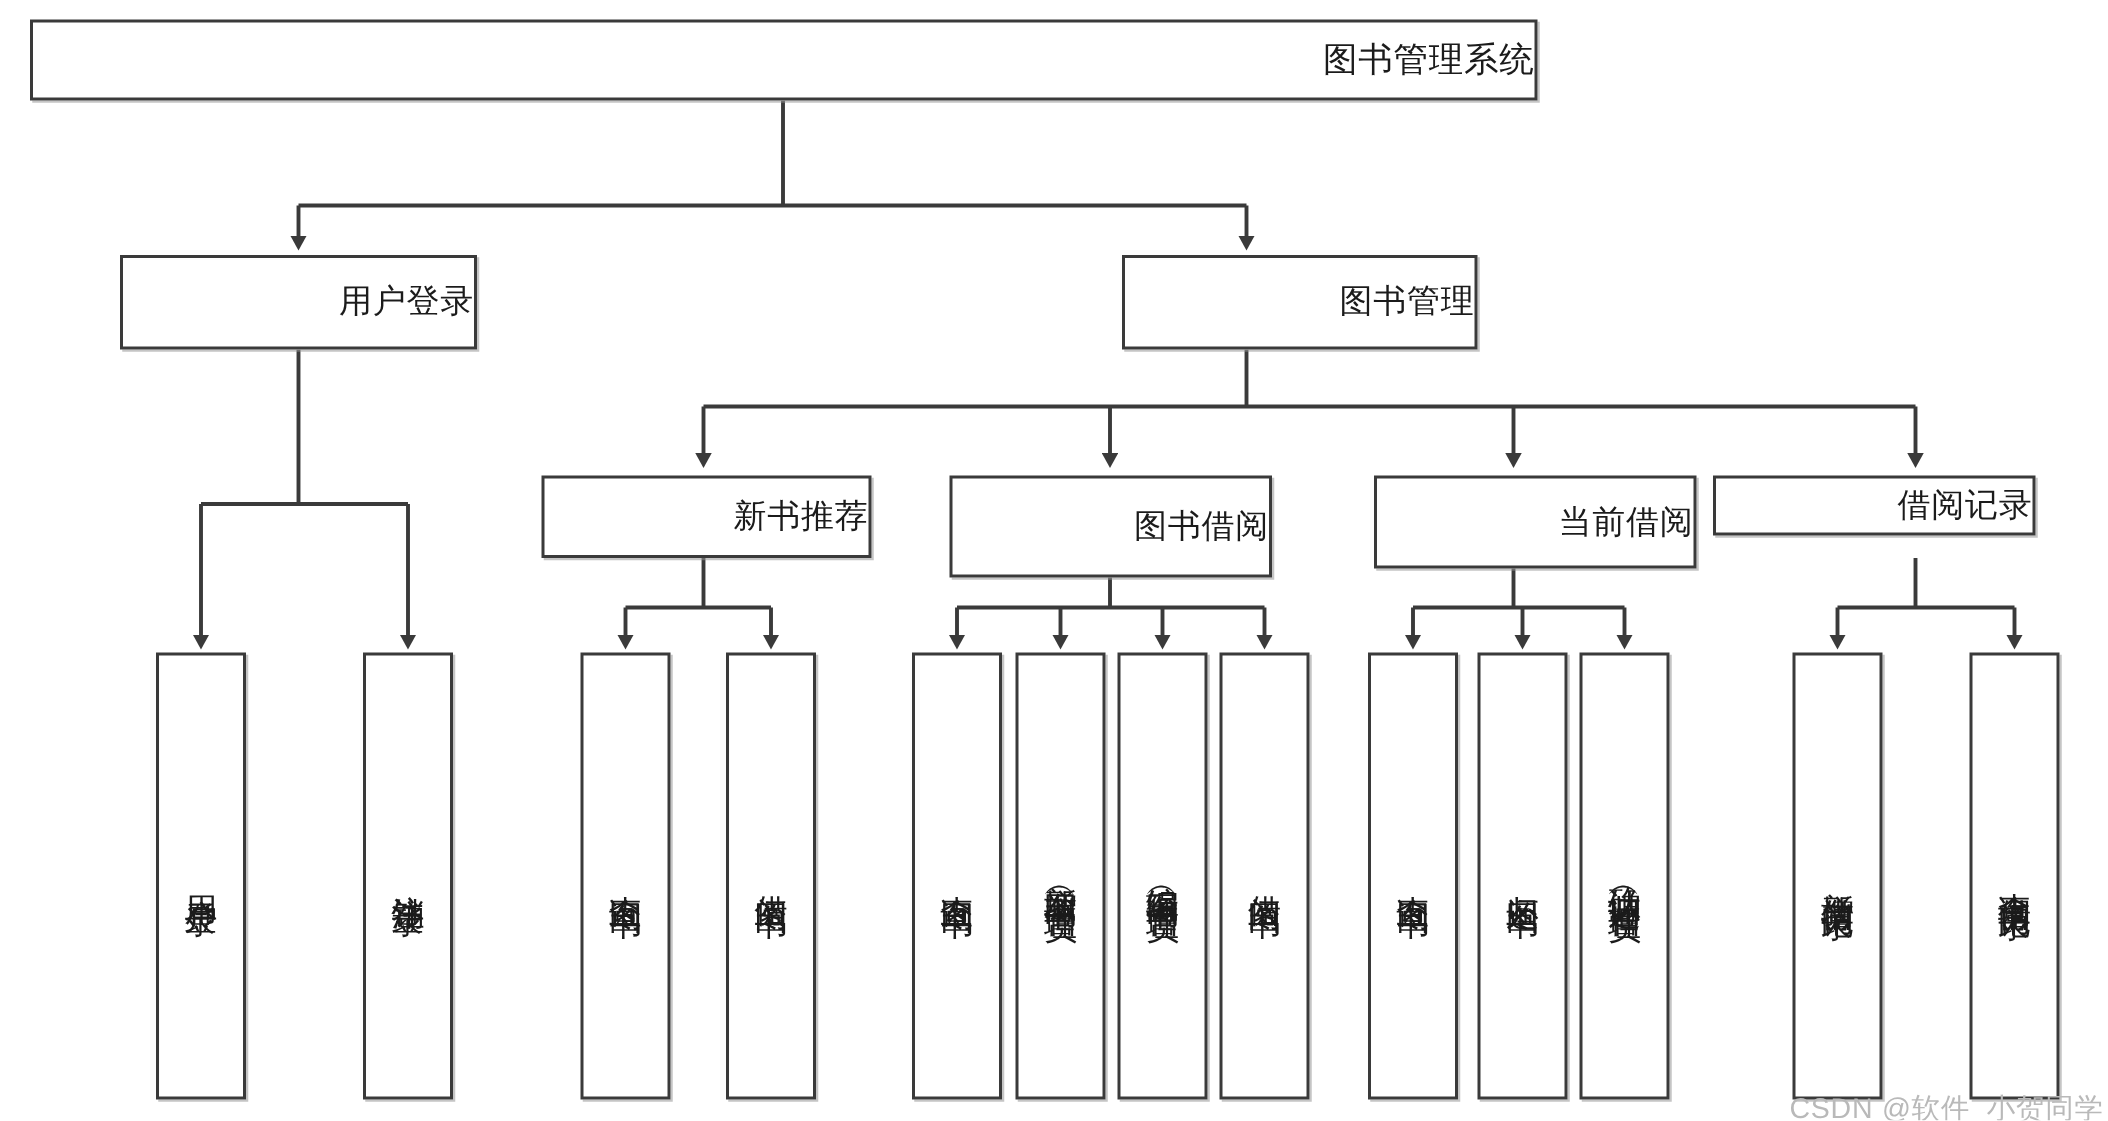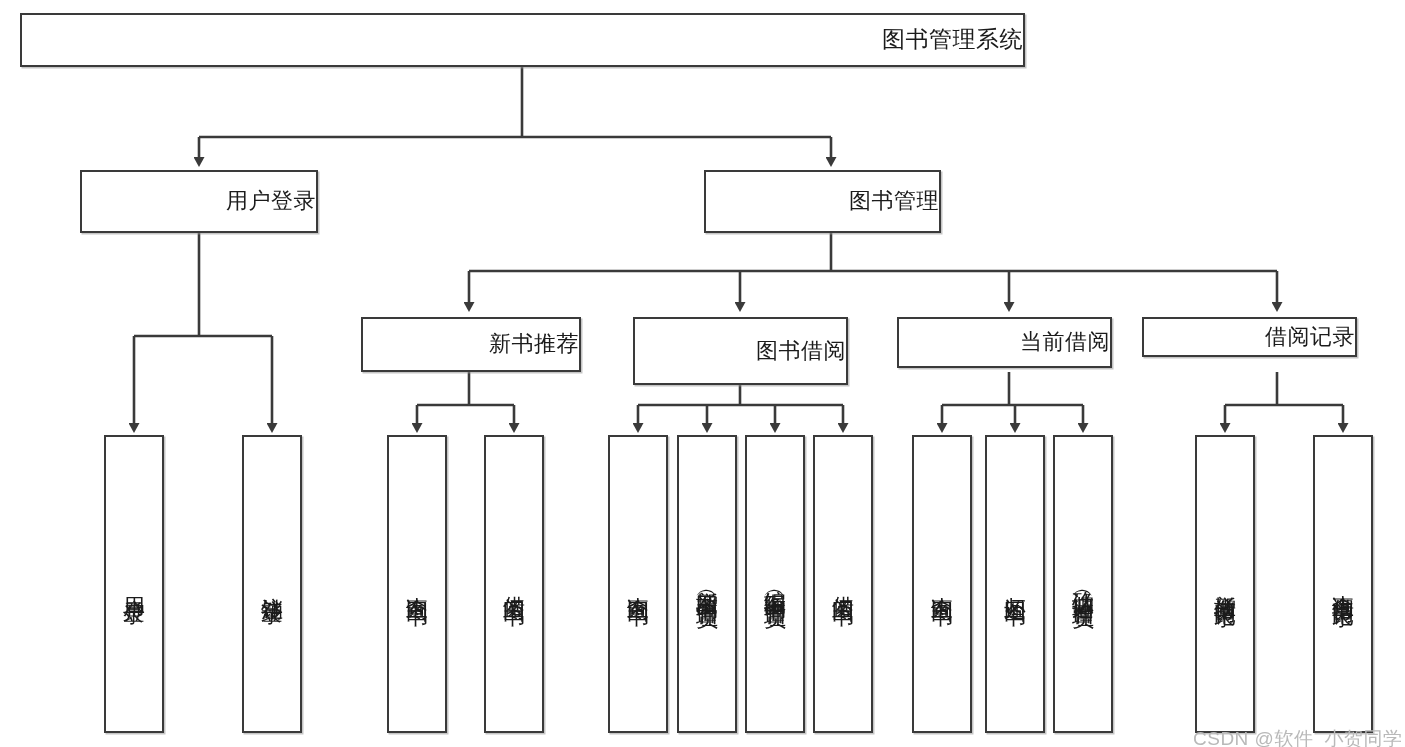--- a/index.html
+++ b/index.html
@@ -123,31 +123,31 @@
     </g>
   </svg>
 
   <div class="node h root" style="left:20px;top:13px;width:1005px;height:54px;">
     <span class="label">图书管理系统</span>
   </div>
 
   <div class="node h" style="left:80px;top:170px;width:238px;height:63px;">
     <span class="label">用户登录</span>
   </div>
-  <div class="node h" style="left:704px;top:170px;width:237px;height:63px;">
+  <div class="node h" style="left:748px;top:170px;width:237px;height:63px;">
     <span class="label">图书管理</span>
   </div>
 
   <div class="node h" style="left:361px;top:317px;width:220px;height:55px;">
     <span class="label">新书推荐</span>
   </div>
   <div class="node h" style="left:633px;top:317px;width:215px;height:68px;">
     <span class="label">图书借阅</span>
   </div>
-  <div class="node h" style="left:897px;top:317px;width:215px;height:51px;">
+  <div class="node h" style="left:916px;top:317px;width:215px;height:62px;">
     <span class="label">当前借阅</span>
   </div>
   <div class="node h" style="left:1142px;top:317px;width:215px;height:40px;">
     <span class="label">借阅记录</span>
   </div>
 
   <div class="node v" style="left:104px;top:435px;width:60px;height:298px;">
     <span class="label">用户登录</span>
   </div>
   <div class="node v" style="left:242px;top:435px;width:60px;height:298px;">

